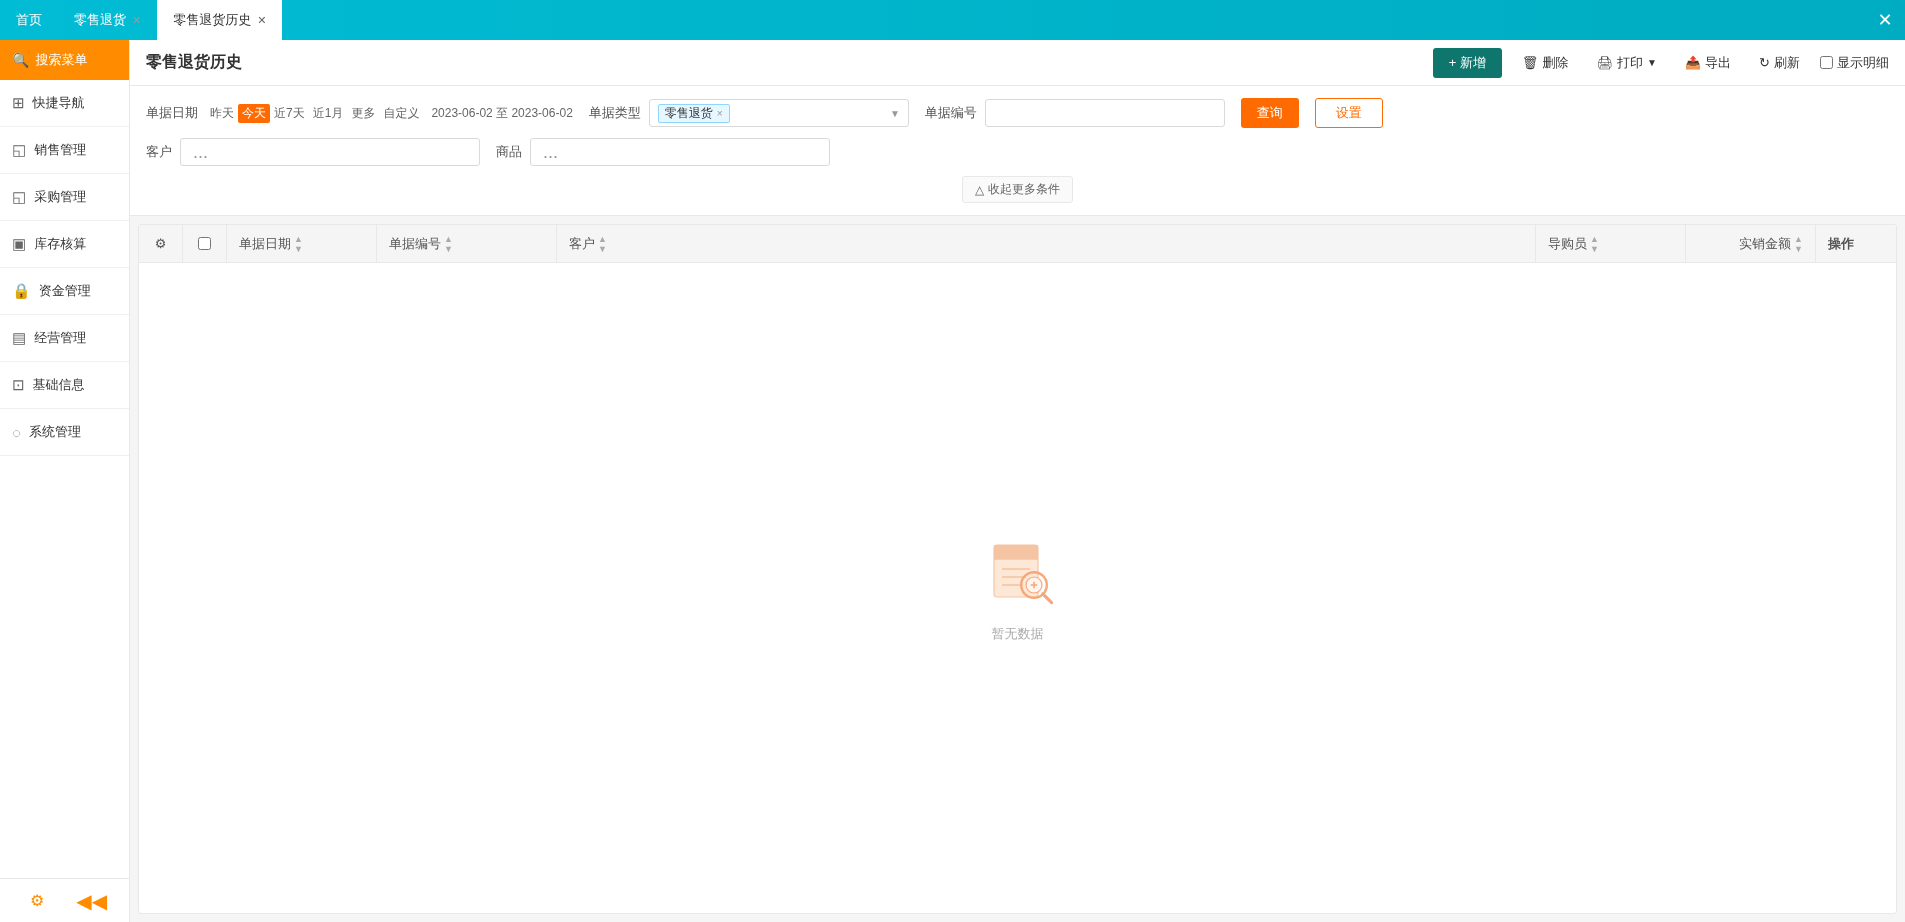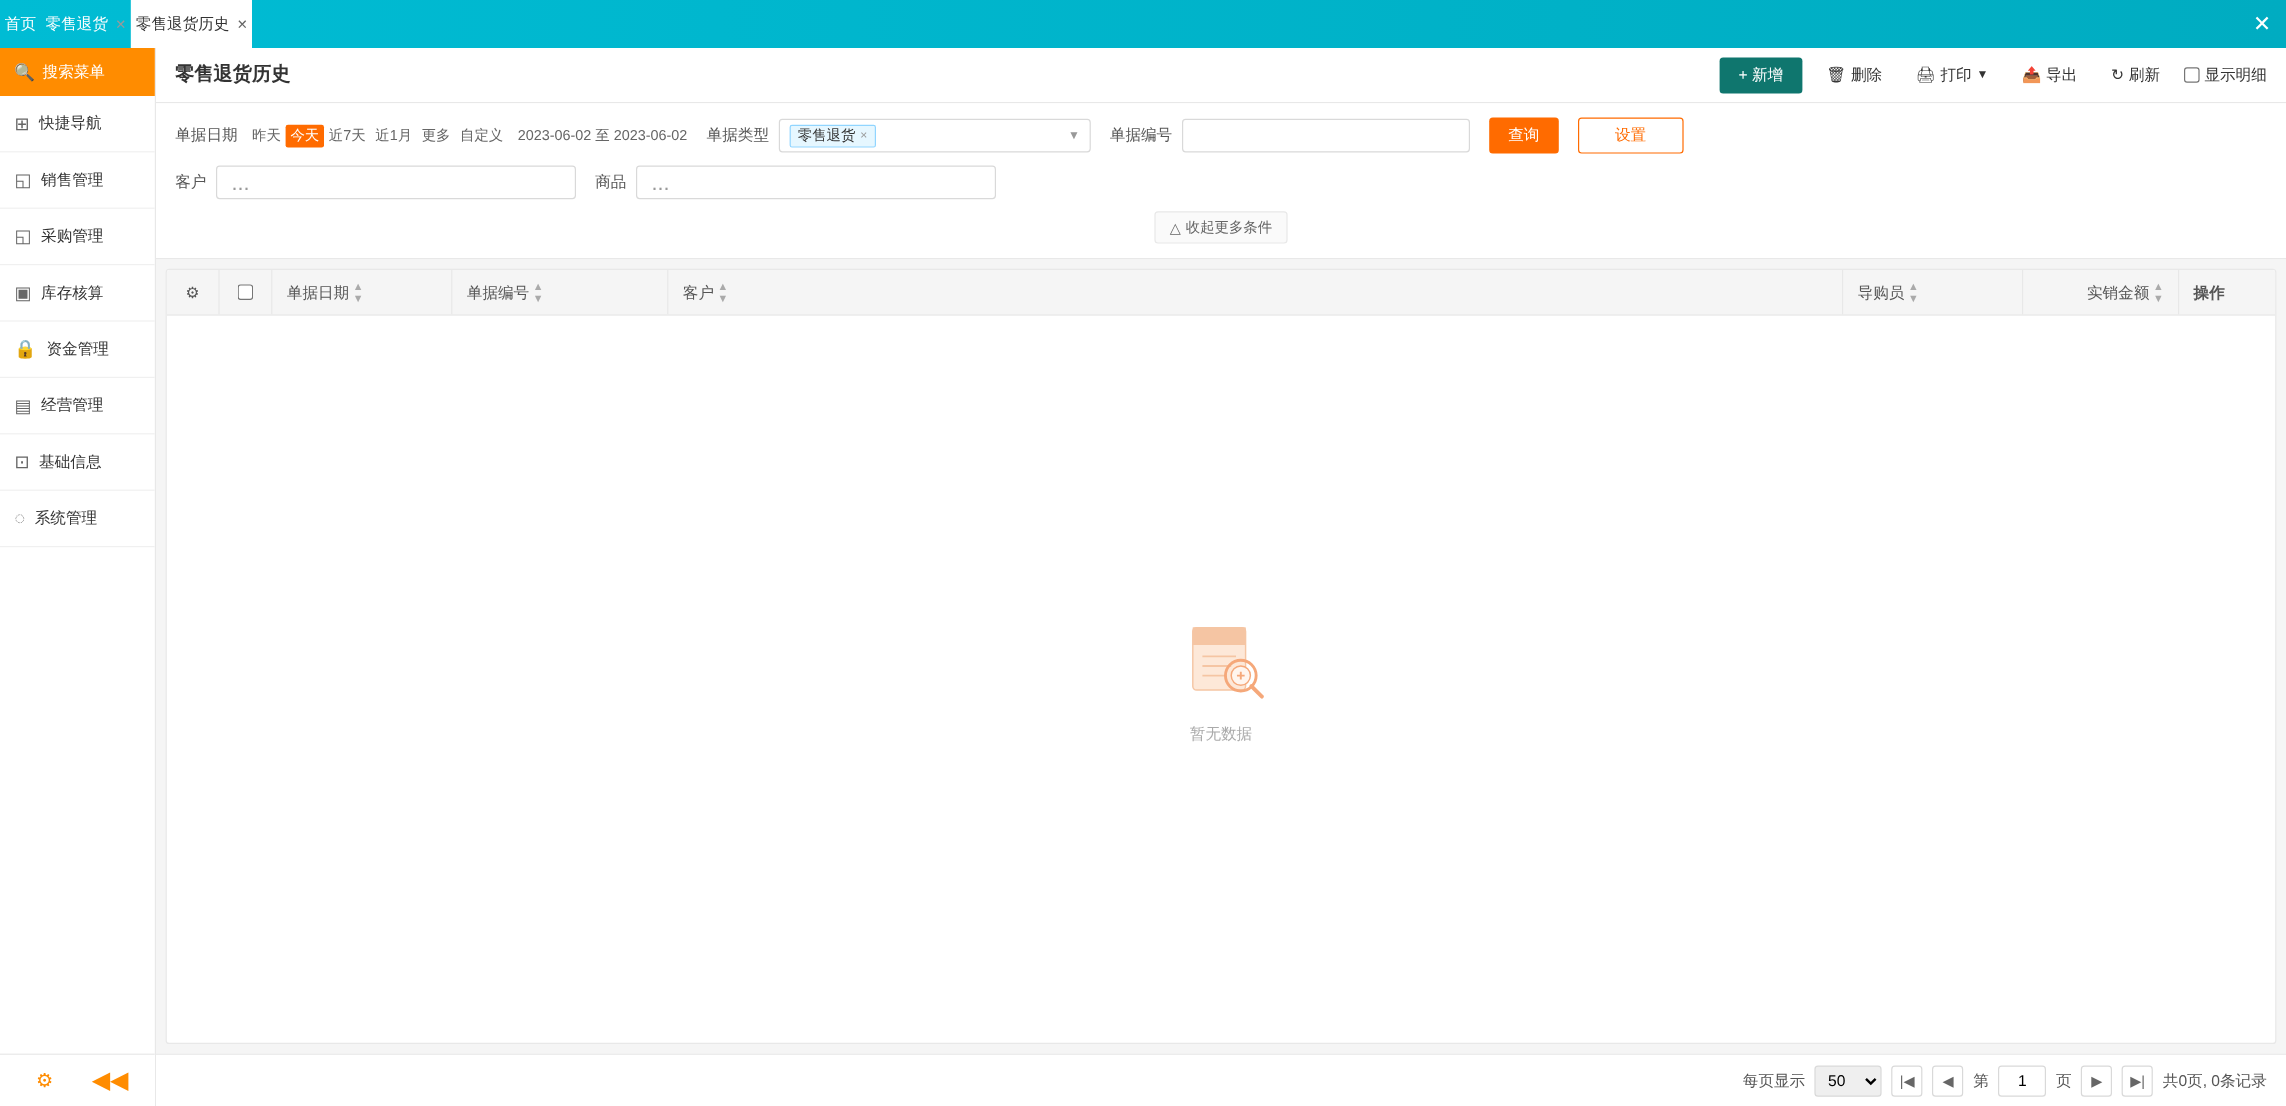--- a/index.html
+++ b/index.html
@@ -17,21 +17,21 @@
     .top-bar-tabs {
       display: flex;
       align-items: center;
       flex: 1;
       height: 100%;
     }
     .tab-item {
       height: 100%;
       display: flex;
       align-items: center;
-      padding: 0 4px;
+      padding: 0 16px;
       font-size: 13px;
       color: #fff;
       cursor: pointer;
       position: relative;
       white-space: nowrap;
     }
     .tab-item.active {
       background: #fff;
       color: #333;
     }
@@ -172,21 +172,21 @@
       border: none;
       padding: 6px 16px;
       border-radius: 3px;
       font-size: 13px;
       cursor: pointer;
     }
     .btn-orange-outline {
       background: #fff;
       color: #ff6b00;
       border: 1px solid #ff6b00;
-      padding: 5px 30px;
+      padding: 5px 20px;
       border-radius: 3px;
       font-size: 13px;
       cursor: pointer;
     }
     .checkbox-label {
       display: flex;
       align-items: center;
       gap: 4px;
       font-size: 13px;
       color: #333;
@@ -636,32 +636,15 @@
 
             <line x1="66" y1="65" x2="74" y2="65" stroke="#f5a87a" stroke-width="2"></line>
             <line x1="70" y1="61" x2="70" y2="69" stroke="#f5a87a" stroke-width="2"></line>
           </svg>
           <span class="empty-text">暂无数据</span>
         </div>
       </div>
 
     </div>
 
-    <div class="pagination-bar">
-      <span>每页显示</span>
-      <select class="page-size-select">
-        <option value="10">10</option>
-        <option value="20">20</option>
-        <option value="50" selected="">50</option>
-        <option value="100">100</option>
-      </select>
-      <div class="page-nav-btn">|◀</div>
-      <div class="page-nav-btn">◀</div>
-      <span>第</span>
-      <input class="page-input" type="text" value="1" style="">
-      <span>页</span>
-      <div class="page-nav-btn">▶</div>
-      <div class="page-nav-btn">▶|</div>
-      <span>共0页, 0条记录</span>
-    </div>
 
   </div>
 </div>
 
 </body></html>

